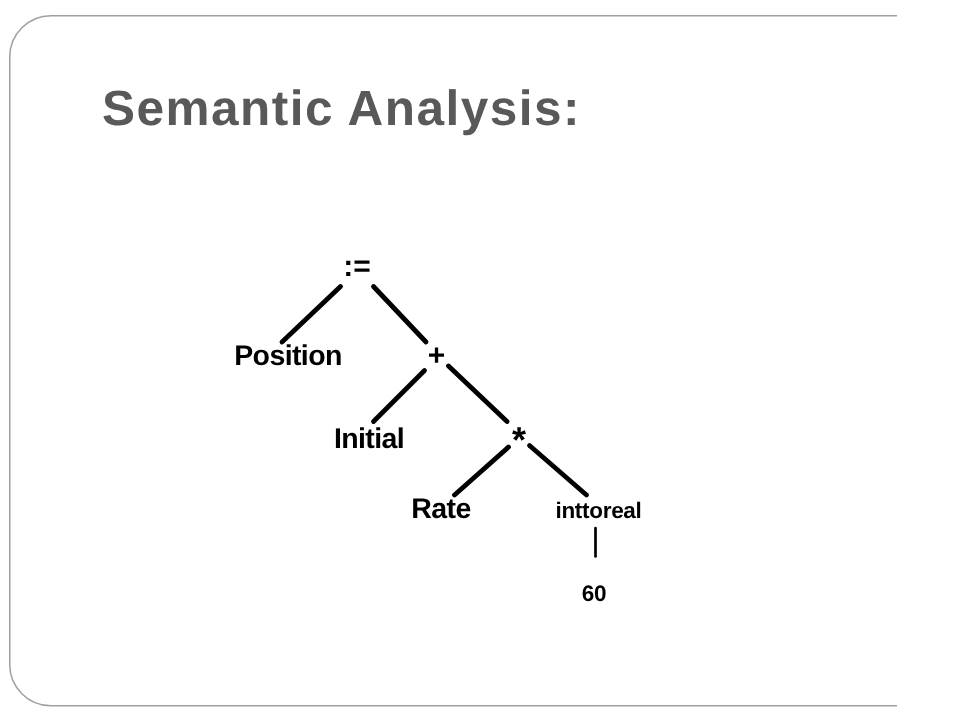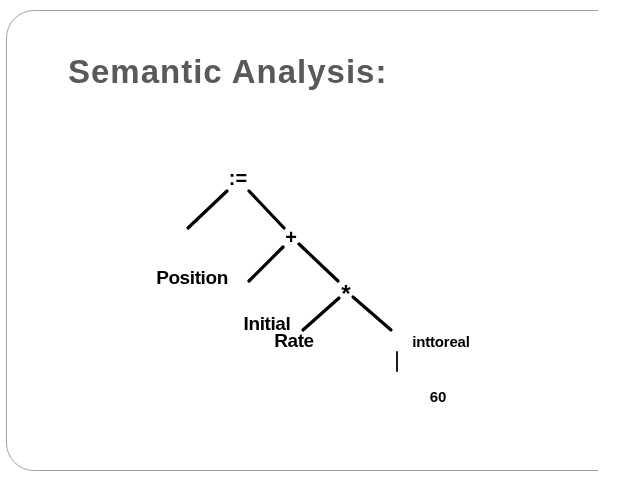--- a/index.html
+++ b/index.html
@@ -50,27 +50,26 @@
   }
   .tree-node.op {
     font-size: 20px;
   }
   .tree-node.star {
     font-size: 24px;
   }
   .tree-node.small {
     font-size: 15px;
     letter-spacing: -0.2px;
-    margin-left: 42px;
   }
   
   #node-assign    { left: 238px; top: 178px; }
-  #node-position  { left: 192px; top: 238px; margin-top: 39px; }
+  #node-position  { left: 192px; top: 238px; }
   #node-plus      { left: 291px; top: 237px; }
-  #node-initial   { left: 267px; top: 293px; margin-top: 30px; }
+  #node-initial   { left: 246px; top: 293px; }
   #node-times     { left: 346px; top: 294px; }
   #node-rate      { left: 294px; top: 340px; }
   #node-inttoreal { left: 399px; top: 341px; }
   #node-sixty     { left: 396px; top: 396px; }
   svg.tree-edges {
     position: absolute;
     left: 0;
     top: 0;
     pointer-events: none;
   }

